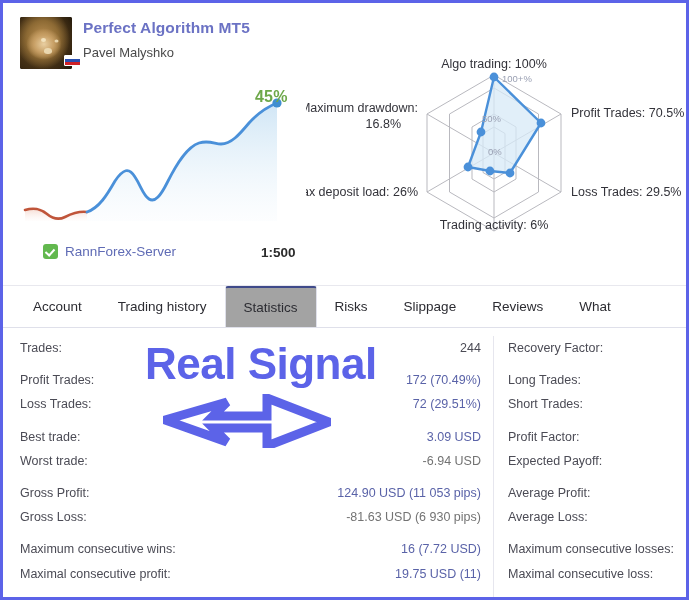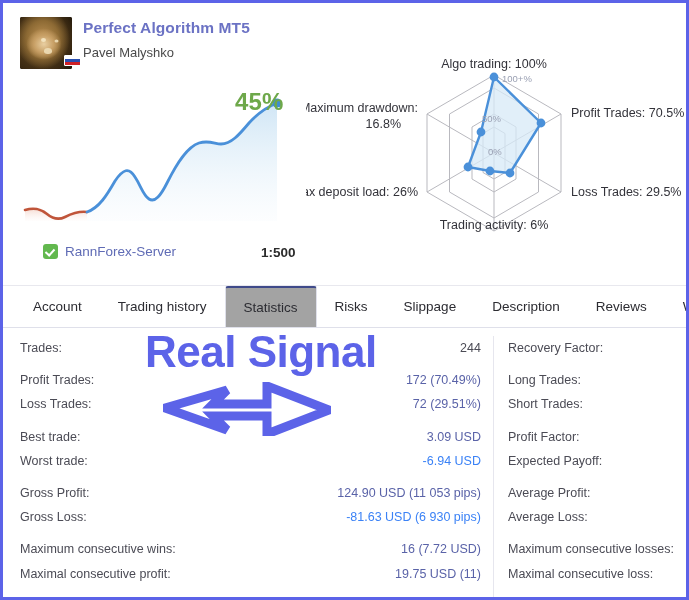--- a/index.html
+++ b/index.html
@@ -91,22 +91,22 @@
 
   
   .growth-chart {
     position: absolute;
     left: 12px; top: 84px;
     width: 286px; height: 148px;
   }
   .growth-chart svg { display:block; width:100%; height:100%; }
   .pct-badge {
     position: absolute;
-    left: 232px; top: 85px;
-    font-size: 24px;
+    left: 252px; top: 85px;
+    font-size: 16px;
     font-weight: bold;
     color: #6ea84a;
     letter-spacing: .2px;
   }
   .server-row {
     position: absolute;
     left: 16px; top: 241px;
     display: flex; align-items: center; gap: 7px; padding-left: 24px;
   }
   .shield-icon {
@@ -195,27 +195,27 @@
     justify-content: space-between;
     align-items: baseline;
     font-size: 12.5px;
     line-height: 14px;
     padding: 5.1px 0;
     white-space: nowrap;
   }
   .srow.gap { margin-top: 8px; }
   .slabel { color: #4b4b55; }
   .sval { color: #5a63a8; text-align: right; }
-  .sval.neg { color: #3b82f6; text-align: right; }
+  .sval.neg { color: #737373; text-align: right; }
   .sval.plain { color: #4b4b55; }
 
   
   .watermark {
     position: absolute;
-    left: 142px; top: 0;
+    left: 142px; top: 12px;
     pointer-events: none;
     user-select: none;
   }
   .wm-text {
     font-size: 44px;
     font-weight: bold;
     color: #5c63e8;
     letter-spacing: -0.5px;
     line-height: 48px;
   }
@@ -325,21 +325,20 @@
       </svg>
     </div>
   </div>
 
   <div class="tabs" id="tabbar">
       <button class="tab">Account</button>
       <button class="tab">Trading history</button>
       <button class="tab active">Statistics</button>
       <button class="tab">Risks</button>
       <button class="tab">Slippage</button>
-      <button class="tab">Description</button>
       <button class="tab">Reviews</button>
       <button class="tab">What</button>
     </div>
 
   <div class="stats">
     <div class="col col-left" id="col-left">
         <div class="srow">
           <span class="slabel">Trades:</span>
           <span class="sval plain">244</span>
         </div>

